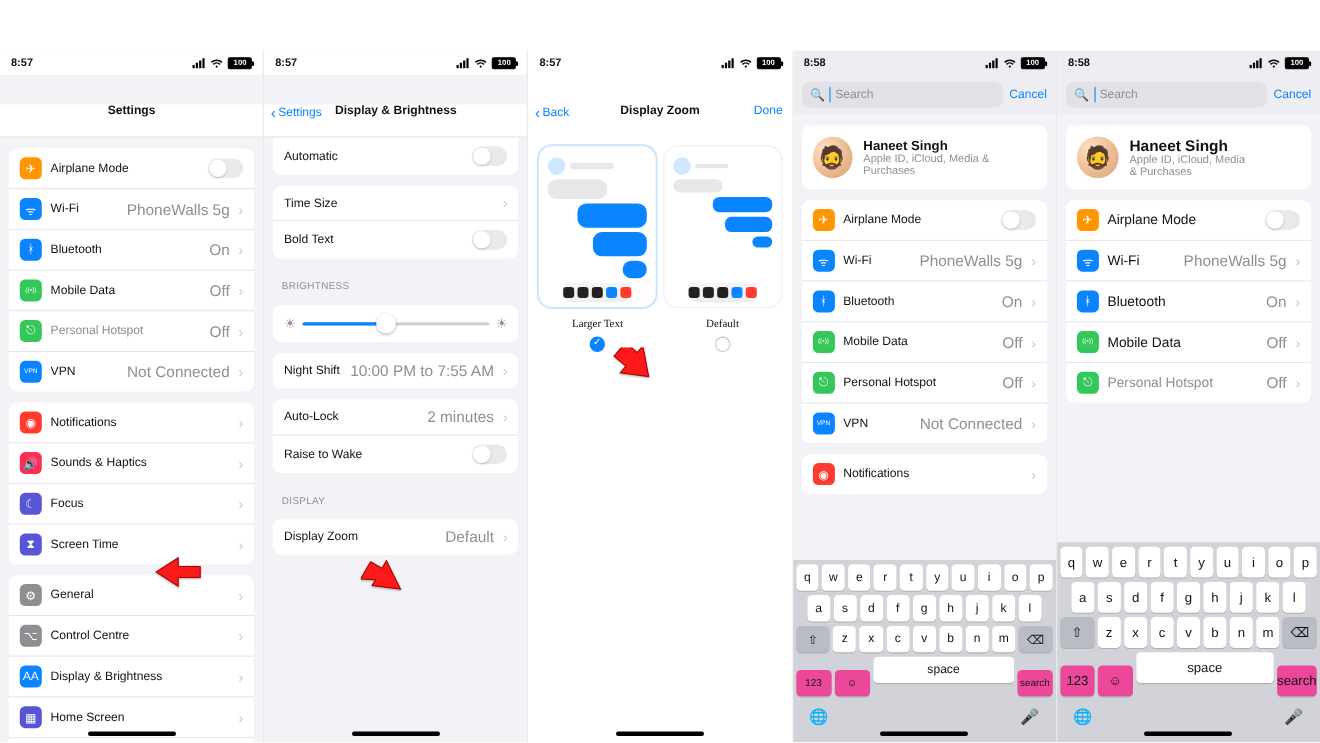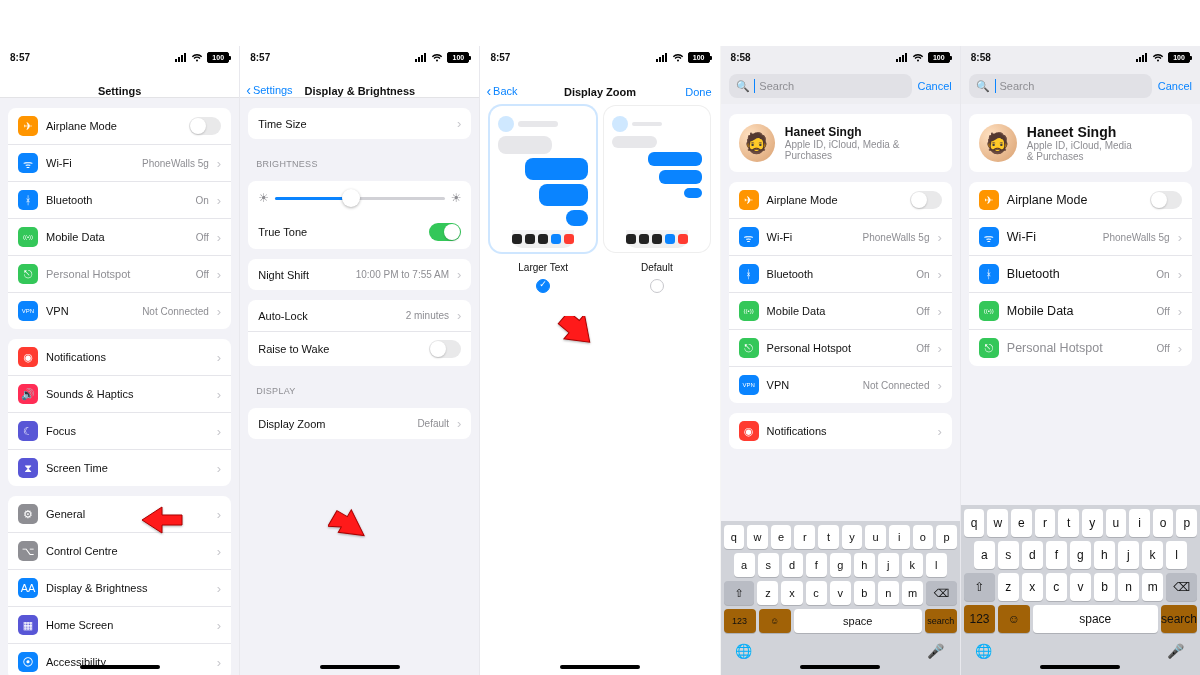--- a/index.html
+++ b/index.html
@@ -41,37 +41,37 @@
   .wifi { width: 12px; height: 9px; }
   .wifi svg { width:12px; height:9px; display:block; }
   .bat {
     width: 22px; height: 11px; border: 1px solid #000; border-radius: 2px; position: relative;
     background: #000; color:#fff; font-size:7px; line-height:9px; text-align:center; font-weight:700;
   }
   .bat::after { content:""; position:absolute; right:-3px; top:3px; width:2px; height:4px; background:#000; border-radius:0 1px 1px 0;}
 
   
   .nav {
-    display:flex; align-items:flex-end; justify-content:center; height:30px;
-    background:#fff; border-bottom:1px solid #e3e3e6; position:relative; font-weight:600;
+    display:flex; align-items:flex-start; justify-content:center; height:30px;
+    background:#fff; border-bottom:1px solid #e3e3e6; position:relative; font-weight:600;margin-top:27px;
   }
   .nav .back { position:absolute; left:6px; color:#0a84ff; display:flex; align-items:center; gap:2px; font-weight:400; }
   .nav .done { position:absolute; right:8px; color:#0a84ff; font-weight:400; }
   .chev { font-size:14px; line-height:1; }
 
   
   .group { margin: 10px 8px; background:#fff; border-radius:8px; overflow:hidden; }
   .phone.gray .group { background:#fff; }
   .cell {
     display:flex; align-items:center; padding: 8px 10px; min-height:30px;
     border-bottom: 0.5px solid #e5e5ea; gap:8px;
   }
   .cell:last-child { border-bottom:none; }
   .cell .label { flex:1; font-size:11px; }
-  .cell .val { color:#8e8e93; font-size:10px; }
+  .cell .val { color:#8e8e93; font-size:14px; }
   .cell .disc { color:#c7c7cc; font-size:13px; }
   .icon {
     width:20px; height:20px; border-radius:5px; display:flex; align-items:center; justify-content:center;
     color:#fff; font-size:11px; flex-shrink:0;
   }
   .hdr { color:#8e8e93; font-size:9px; text-transform:uppercase; padding: 10px 16px 2px; letter-spacing:0.3px;}
   .ftr { color:#8e8e93; font-size:8.5px; padding: 4px 16px 2px; line-height:1.3; }
 
   
   .switch {
@@ -82,21 +82,21 @@
   .switch.on::after { left:auto; right:1px; }
 
   
   .slider { display:flex; align-items:center; gap:6px; padding:10px;}
   .track { flex:1; height:3px; background:#d1d1d6; border-radius:2px; position:relative;}
   .track .fill { position:absolute; left:0; top:0; bottom:0; width:45%; background:#0a84ff; border-radius:2px;}
   .thumb { position:absolute; left:45%; top:50%; width:18px; height:18px; background:#fff; border-radius:50%; box-shadow:0 1px 3px rgba(0,0,0,.3); transform:translate(-50%,-50%);}
   .sun { color:#8e8e93; font-size:12px; }
 
   
-  .zoom-wrap { display:flex; gap:8px; padding: 8px 10px 4px; }
+  .zoom-wrap { display:flex; gap:8px; padding: 8px 10px 4px; font-family: Liberation Serif, serif; }
   .preview {
     flex:1; background:#fff; border-radius:12px; padding:6px 4px 4px; box-shadow:0 0 0 1px #eee;
     display:flex; flex-direction:column; align-items:center;
   }
   .preview.sel { box-shadow:0 0 0 2px #0a84ff33; }
   .pv-body { width:100%; flex:1; display:flex; flex-direction:column; gap:4px; padding:4px;}
   .pv-top { display:flex; align-items:center; gap:4px; }
   .pv-av { width:16px; height:16px; border-radius:50%; background:#cfe8ff; }
   .pv-bar { height:6px; border-radius:3px; }
   .pv-g { background:#e7e7ea; }
@@ -118,21 +118,21 @@
   
   .account { display:flex; align-items:center; gap:10px; padding:10px;}
   .avatar { width:38px;height:38px;border-radius:50%; background:radial-gradient(circle at 30% 30%,#ffe0c0,#d9a070); display:flex;align-items:center;justify-content:center;font-size:20px;}
   .account .txt .n { font-weight:600; font-size:12px;}
   .account .txt .s { color:#8e8e93; font-size:10px;}
 
   
   .kbd { position:absolute; left:0; right:0; bottom:0; background:#d1d3d9; padding:4px 3px 6px; }
   .krow { display:flex; gap:3px; margin-bottom:4px; justify-content:center;}
   .key { background:#fff; border-radius:4px; box-shadow:0 1px 0 #aeb0b6; height:24px; flex:1; display:flex;align-items:center;justify-content:center; font-size:11px;}
-  .key.fn { background:#a16207; font-size:9px;}
+  .key.fn { background:#ec4899; font-size:9px;margin-top:12px;}
   .key.space { flex:4; }
   .key.shift, .key.del { flex:1.3; background:#b9bcc4;}
   .kr3 { padding:0 10px;}
   .bottombar { display:flex; justify-content:space-between; align-items:center; padding:6px 12px 0; color:#555; font-size:14px;}
   .homebar { height:4px; width:80px; background:#000; border-radius:2px; margin:6px auto 0;}
 
   
   .arrow {
     position:absolute; width:44px; height:34px; pointer-events:none; z-index:50;
   }
@@ -274,40 +274,46 @@
         </span>
   </div>
   <div class="nav">
     <span class="back">
           <span class="chev">‹</span>
           <span>Settings</span>
         </span>
     <span>Display &amp; Brightness</span>
   </div>
 
+  <div class="group" style="margin-top:0;border-radius:0 0 8px 8px;">
+    <div class="cell">
+          <span class="label">Automatic</span>
+          <span class="switch"></span>
+        </div>
+  </div>
   <div class="group">
     <div class="cell">
           <span class="label">Time Size</span>
           <span class="disc">›</span>
+        </div>
+    <div class="cell">
+          <span class="label">Bold Text</span>
+          <span class="switch"></span>
         </div>
   </div>
   <div class="hdr">BRIGHTNESS</div>
   <div class="group">
     <div class="slider">
       <span class="sun">☀</span>
       <span class="track">
             <span class="fill"></span>
             <span class="thumb"></span>
           </span>
       <span class="sun">☀</span>
     </div>
-    <div class="cell">
-          <span class="label">True Tone</span>
-          <span class="switch on"></span>
-        </div>
   </div>
   <div class="group">
     <div class="cell">
           <span class="label">Night Shift</span>
           <span class="val">10:00 PM to 7:55 AM</span>
           <span class="disc">›</span>
         </div>
   </div>
   <div class="group">
     <div class="cell">

